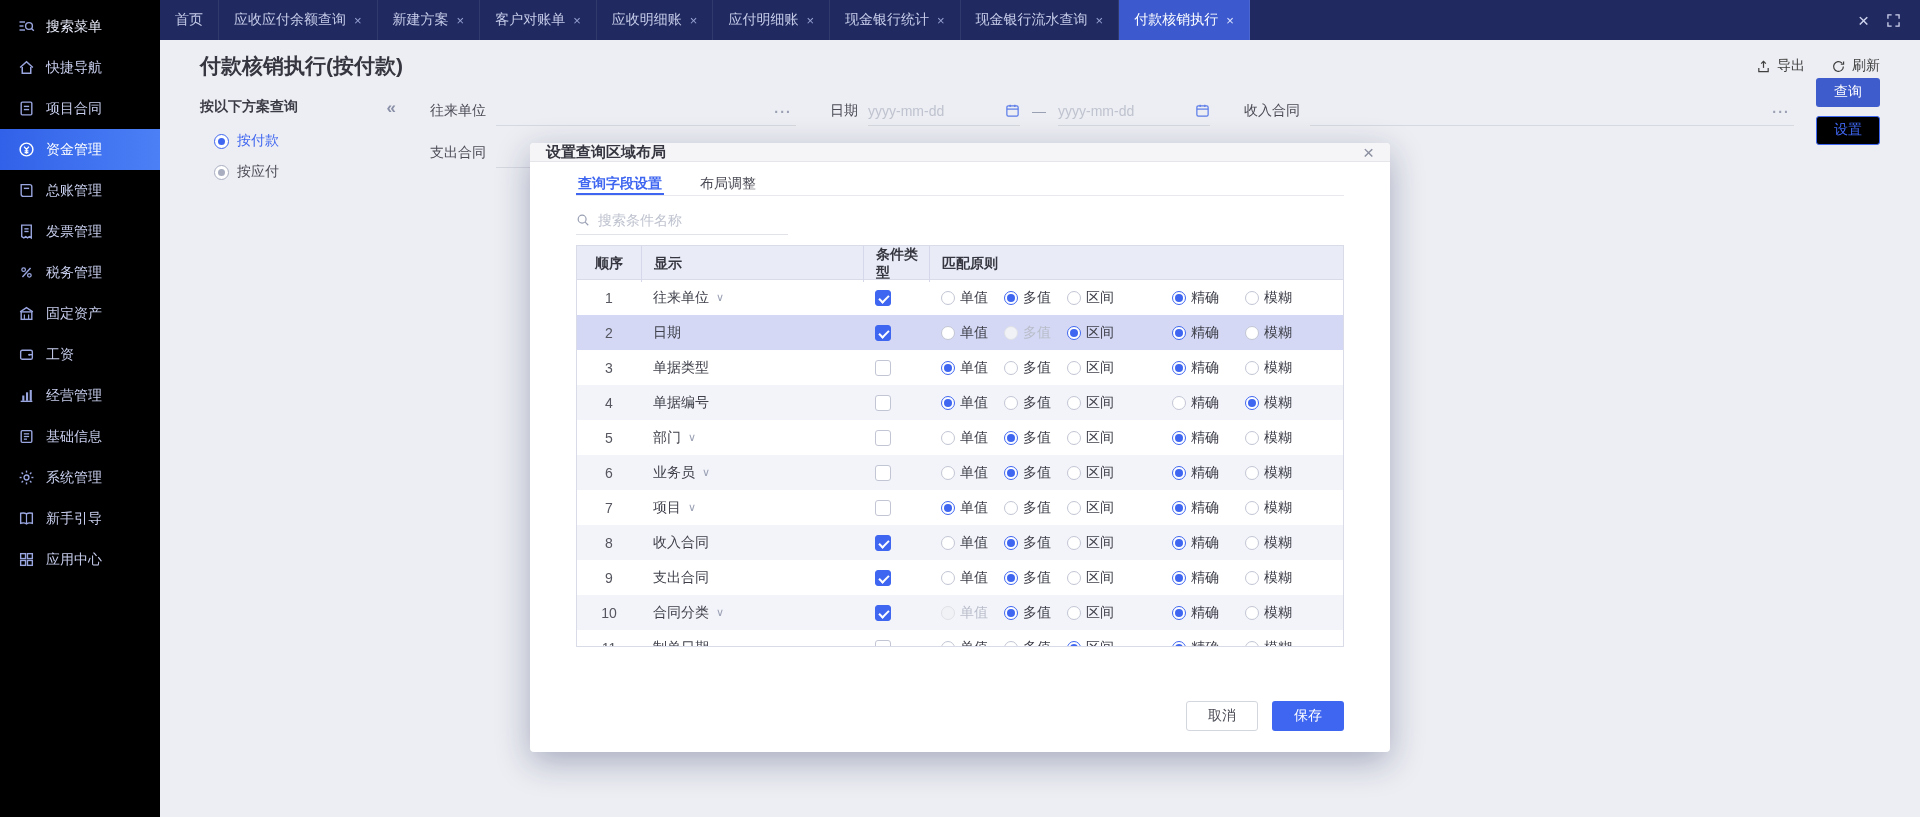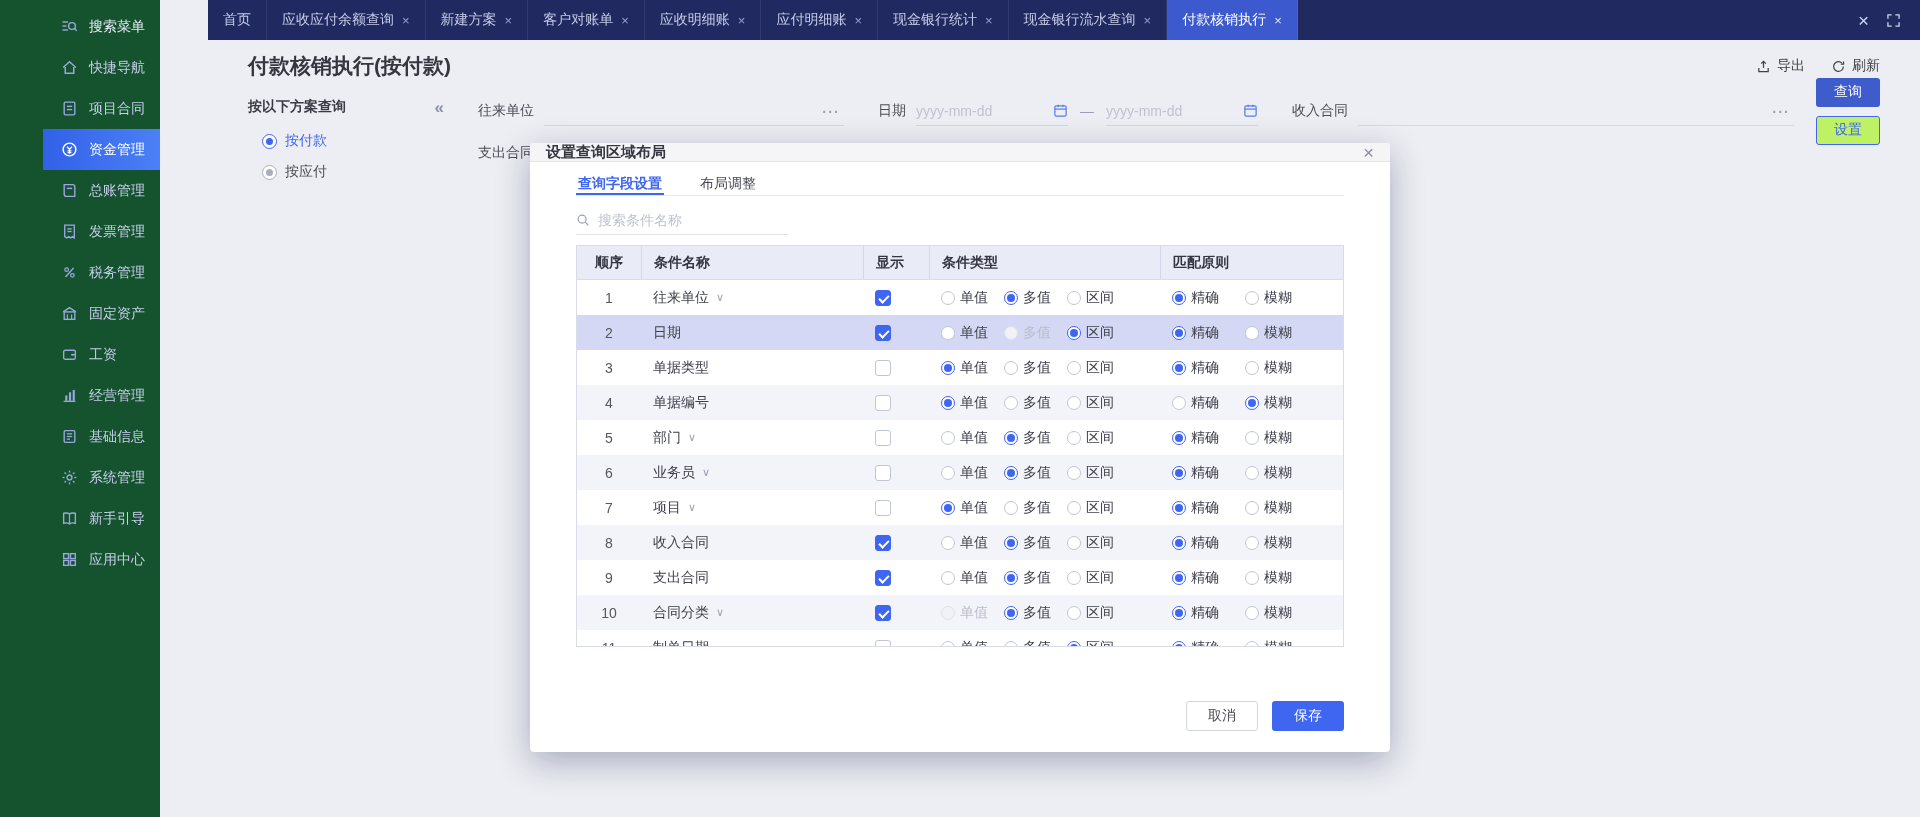--- a/index.html
+++ b/index.html
@@ -2,30 +2,30 @@
 <html><head>
 <meta charset="utf-8">
 <style>
   * { margin:0; padding:0; box-sizing:border-box; }
   html,body { width:1920px; height:817px; overflow:hidden; background:#edeef3;
     font-family:"Liberation Sans","DejaVu Sans",sans-serif; font-size:14px; color:#3f404a; }
   body { position:relative; }
   .app { display:flex; width:1920px; height:817px; }
 
   
-  .sidebar { width:160px; flex-shrink:0; background:#14532d; color:#c7cdec; padding-top:6px;padding-left:43px; }
+  .sidebar { width:160px; flex-shrink:0; background:#000000; color:#c7cdec; padding-top:6px; }
   .side-item { height:41px; display:flex; align-items:center; gap:11px; padding:0 18px; font-size:14px; cursor:pointer; white-space:nowrap; }
   .side-item.active { background:linear-gradient(90deg,#3161e8,#4b80f6); color:#fff; }
   .side-icon { width:17px; height:17px; color:#9aa6e0; flex-shrink:0; }
   .side-item.active .side-icon { color:#fff; }
   .side-icon svg { width:17px; height:17px; display:block; }
   .side-item.search-menu { color:#e8ebfa; }
 
   
-  .main { flex:1; min-width:0; display:flex; flex-direction:column; background:#edeef3;padding-left:48px; }
+  .main { flex:1; min-width:0; display:flex; flex-direction:column; background:#edeef3; }
 
   
   .tabbar { height:40px; background:#202a60; display:flex; align-items:stretch; color:#c6cce9; flex-shrink:0; }
   .tab { display:flex; align-items:center; gap:8px; padding:0 15px; font-size:14px; border-right:1px solid rgba(255,255,255,.08); cursor:pointer; white-space:nowrap; }
   .tab.active { background:#3c5ace; color:#fff; }
   .tab-close { font-size:13px; color:#99a2d2; cursor:pointer; }
   .tab.active .tab-close { color:#dfe5ff; }
   .tabbar-spacer { flex:1; }
   .win-controls { display:flex; align-items:center; gap:18px; padding:0 20px; color:#cfd4ee; }
   .win-close { font-size:19px; cursor:pointer; line-height:1; }
@@ -64,21 +64,21 @@
   .date-label { margin-left:34px; }
   .date-input { width:152px; justify-content:space-between; }
   .cal-icon { color:#5b7be8; cursor:pointer; }
   .cal-icon svg { width:15px; height:15px; display:block; }
   .date-dash { margin:0 12px; color:#9aa0b4; }
   .income-label { margin-left:34px; }
   .income-input { flex:1; margin-right:22px; }
   .btn-col { width:64px; flex-shrink:0; display:flex; flex-direction:column; gap:9px; }
   .btn { height:29px; border-radius:3px; display:flex; align-items:center; justify-content:center; cursor:pointer; font-size:14px; }
   .btn-primary { background:#3e5ccb; color:#fff; }
-  .btn-outline { background:#bef264; border:1px solid #3f66f0; color:#3f66f0; }
+  .btn-outline { background:#000000; border:1px solid #3f66f0; color:#3f66f0; }
 
   
   .modal { position:absolute; left:50%; transform:translateX(-50%); top:143px; width:860px; height:609px;
     background:#fff; border-radius:4px; box-shadow:0 10px 34px rgba(20,30,80,.32); z-index:10; display:flex; flex-direction:column; }
   .modal-header { height:19px; flex-shrink:0; background:#f5f5f7; border-bottom:1px solid #e5e6ea;
     border-radius:4px 4px 0 0; display:flex; align-items:center; justify-content:space-between; padding:0 16px; }
   .modal-title { font-size:15px; font-weight:700; color:#35363f; }
   .modal-close { font-size:19px; color:#8b8fa0; cursor:pointer; line-height:1; }
   .modal-body { flex:1; padding:0 46px; display:flex; flex-direction:column; }
   .modal-tabs { display:flex; gap:34px; border-bottom:1px solid #e8e9ee; margin-top:2px; }
@@ -471,21 +471,20 @@
           <g fill="none" stroke="currentColor" stroke-width="1.4">
             <circle cx="7" cy="7" r="4.5"></circle>
             <line x1="10.5" y1="10.5" x2="14" y2="14"></line>
           </g>
         </svg>
       <input placeholder="搜索条件名称" style="">
     </div>
     <div class="table-wrap">
       <div class="t-row t-head">
         <div class="cell cell-order">顺序</div>
-        <div class="cell">条件名称</div>
         <div class="cell">显示</div>
         <div class="cell">条件类型</div>
         <div class="cell">匹配原则</div>
       </div>
       <div class="t-body" id="field-table-body">
           <div class="t-row">
             <div class="cell cell-order">1</div>
             <div class="cell">往来单位<span class="name-caret">∨</span></div>
             <div class="cell">
               <span class="cb checked"></span>

